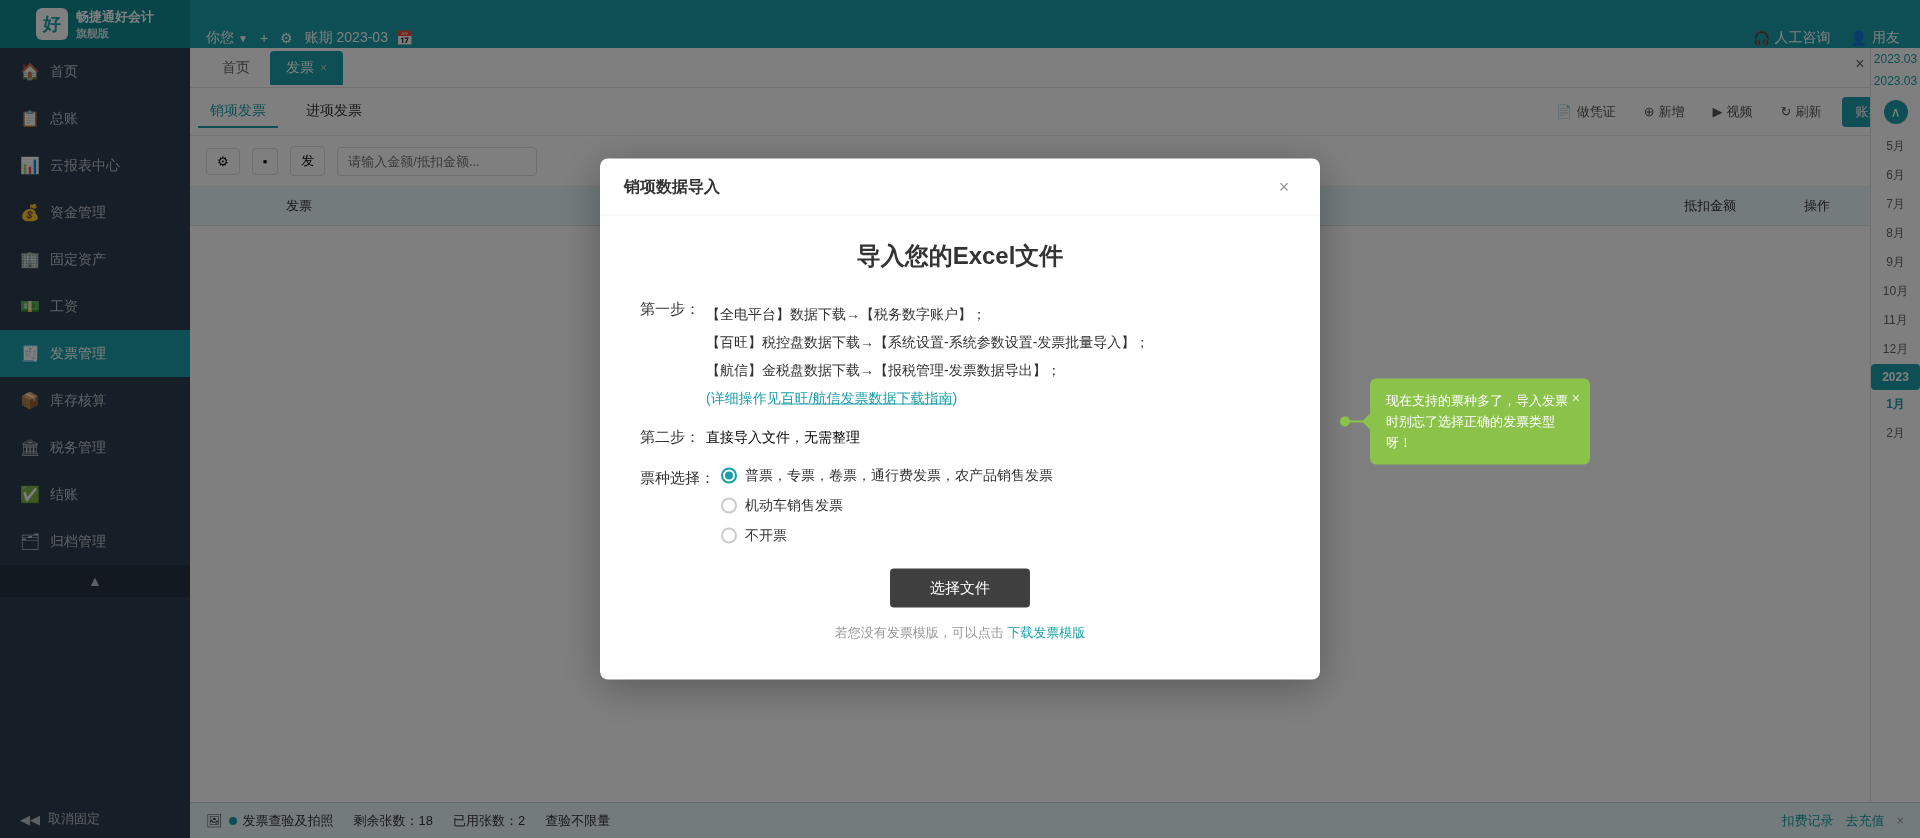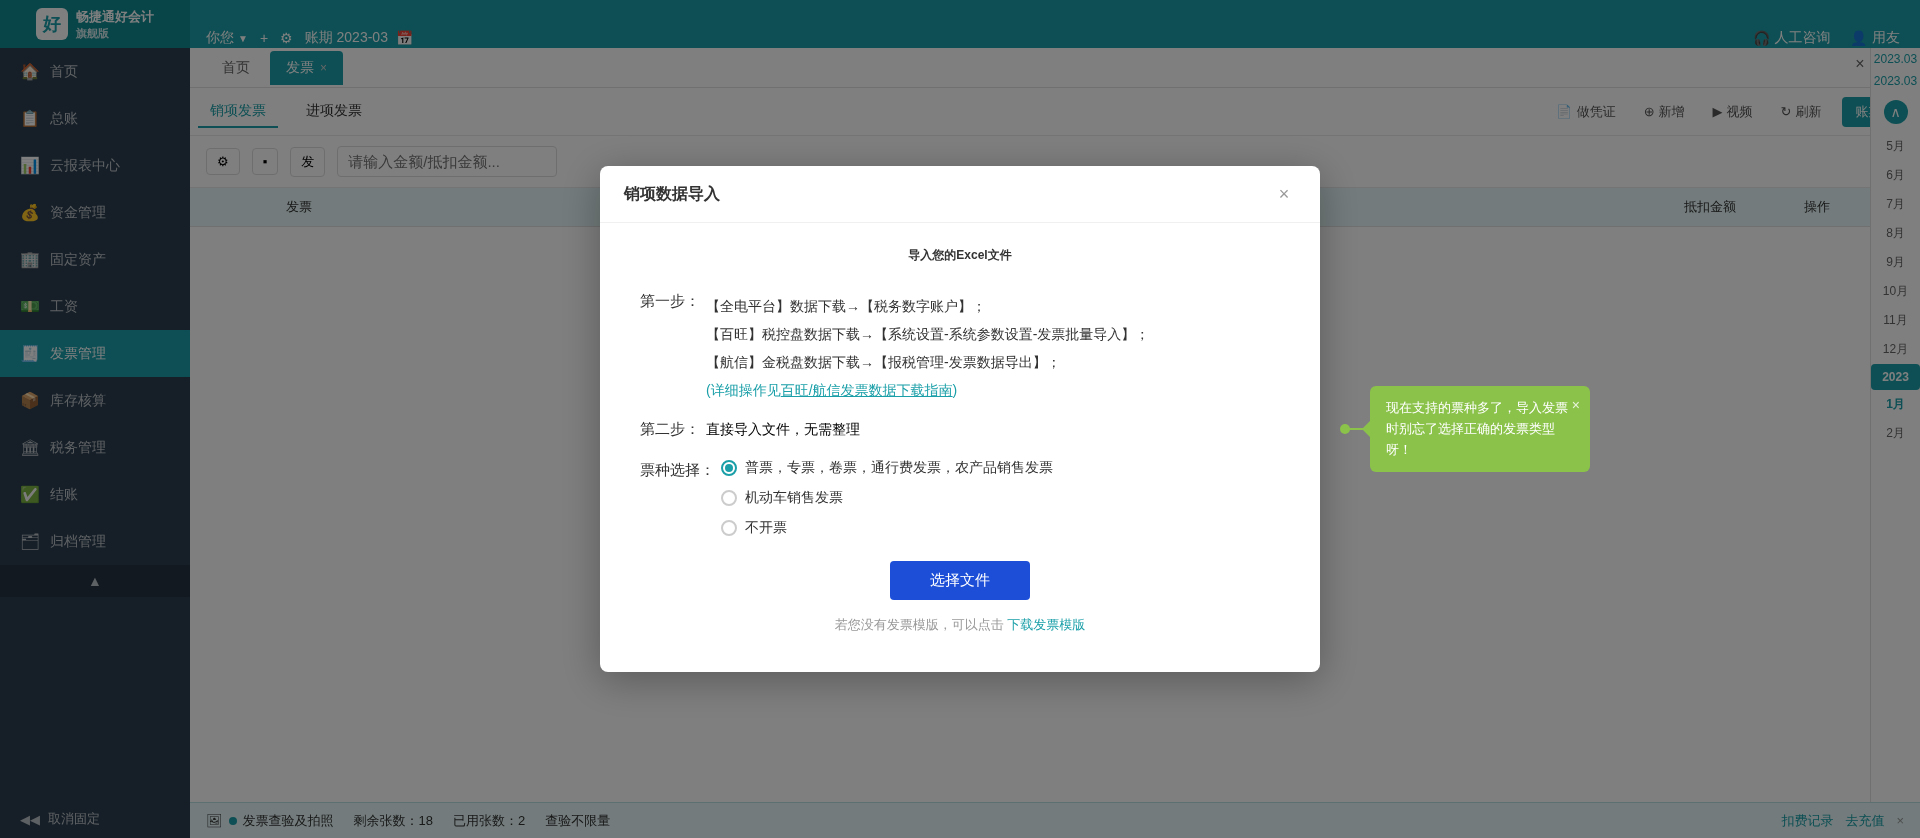--- a/index.html
+++ b/index.html
@@ -68,21 +68,21 @@
     .toolbar-btn { display: flex; align-items: center; gap: 4px; cursor: pointer; color: #555; font-size: 13px; padding: 4px 8px; }
     .toolbar-btn-primary { background: #1a9fa8; color: white; padding: 6px 14px; border-radius: 4px; font-size: 13px; cursor: pointer; }
 
     
     .filter-row {
       display: flex; align-items: center; padding: 10px 16px; background: #fff;
       gap: 12px; border-bottom: 1px solid #e8e8e8; flex-shrink: 0;
     }
     .filter-input {
       border: 1px solid #ddd; border-radius: 4px; padding: 6px 10px;
-      font-size: 15px; color: #999; width: 220px;
+      font-size: 13px; color: #999; width: 200px;
     }
 
     
     .table-header {
       background: #e6f7f8; display: flex; align-items: center;
       padding: 10px 16px; border-bottom: 1px solid #e0e0e0; flex-shrink: 0;
     }
     .table-col { font-size: 13px; color: #333; font-weight: 500; }
     .action-btn { display: flex; align-items: center; gap: 4px; padding: 5px 10px; border: 1px solid #ddd; border-radius: 4px; cursor: pointer; font-size: 13px; background: white; }
     .month-item { font-size: 12px; color: #666; padding: 6px 0; cursor: pointer; width: 100%; text-align: center; }
@@ -101,40 +101,40 @@
       width: 720px; background: white; border-radius: 8px; z-index: 300;
       box-shadow: 0 8px 40px rgba(0,0,0,0.3); overflow: visible;
     }
     .modal-header {
       display: flex; align-items: center; justify-content: space-between;
       padding: 16px 24px; border-bottom: 1px solid #f0f0f0;
     }
     .modal-title { font-size: 16px; font-weight: bold; color: #333; }
     .modal-close { cursor: pointer; font-size: 18px; color: #999; width: 24px; height: 24px; display: flex; align-items: center; justify-content: center; }
     .modal-body { padding: 24px 40px 30px; }
-    .modal-main-title { font-size: 12px; font-weight: bold; color: #333; text-align: center; margin-bottom: 28px; }
+    .modal-main-title { font-size: 24px; font-weight: bold; color: #333; text-align: center; margin-bottom: 28px; }
 
     .step-block { margin-bottom: 20px; }
     .step-line { font-size: 14px; color: #333; line-height: 2; }
     .step-link { color: #1a9fa8; cursor: pointer; text-decoration: none; }
 
     .ticket-select { margin-bottom: 24px; }
     .radio-item { display: flex; align-items: center; gap: 8px; font-size: 14px; color: #333; cursor: pointer; }
     .radio-circle {
       width: 16px; height: 16px; border-radius: 50%; border: 2px solid #ccc;
       display: flex; align-items: center; justify-content: center; flex-shrink: 0;
     }
     .radio-circle.checked { border-color: #1a9fa8; }
     .radio-circle.checked::after {
       content: ''; width: 8px; height: 8px; background: #1a9fa8; border-radius: 50%;
     }
 
     .select-file-btn {
       display: block; margin: 0 auto 16px; padding: 10px 40px;
-      background: #1d4ed8; color: white; border-radius: 4px; font-size: 15px;
+      background: #404040; color: white; border-radius: 4px; font-size: 15px;
       cursor: pointer; border: none; font-family: Liberation Mono, monospace;
     }
 
     .modal-footer { text-align: center; font-size: 13px; color: #999; padding-bottom: 8px; }
     .footer-link { color: #1a9fa8; cursor: pointer; text-decoration: none; }
 
     
     .tooltip-bubble {
       position: absolute; right: -290px; top: 200px;
       background: #8bc34a; color: white; padding: 12px 16px;

